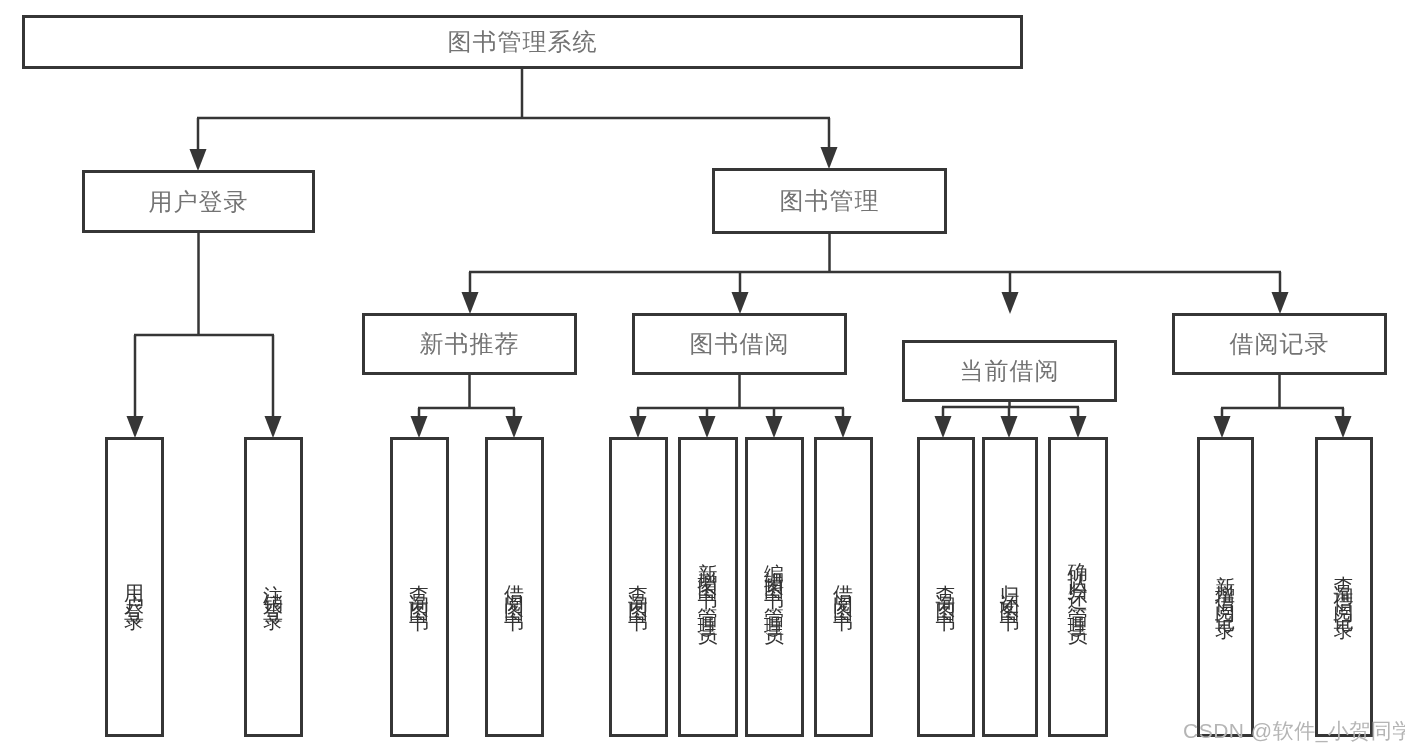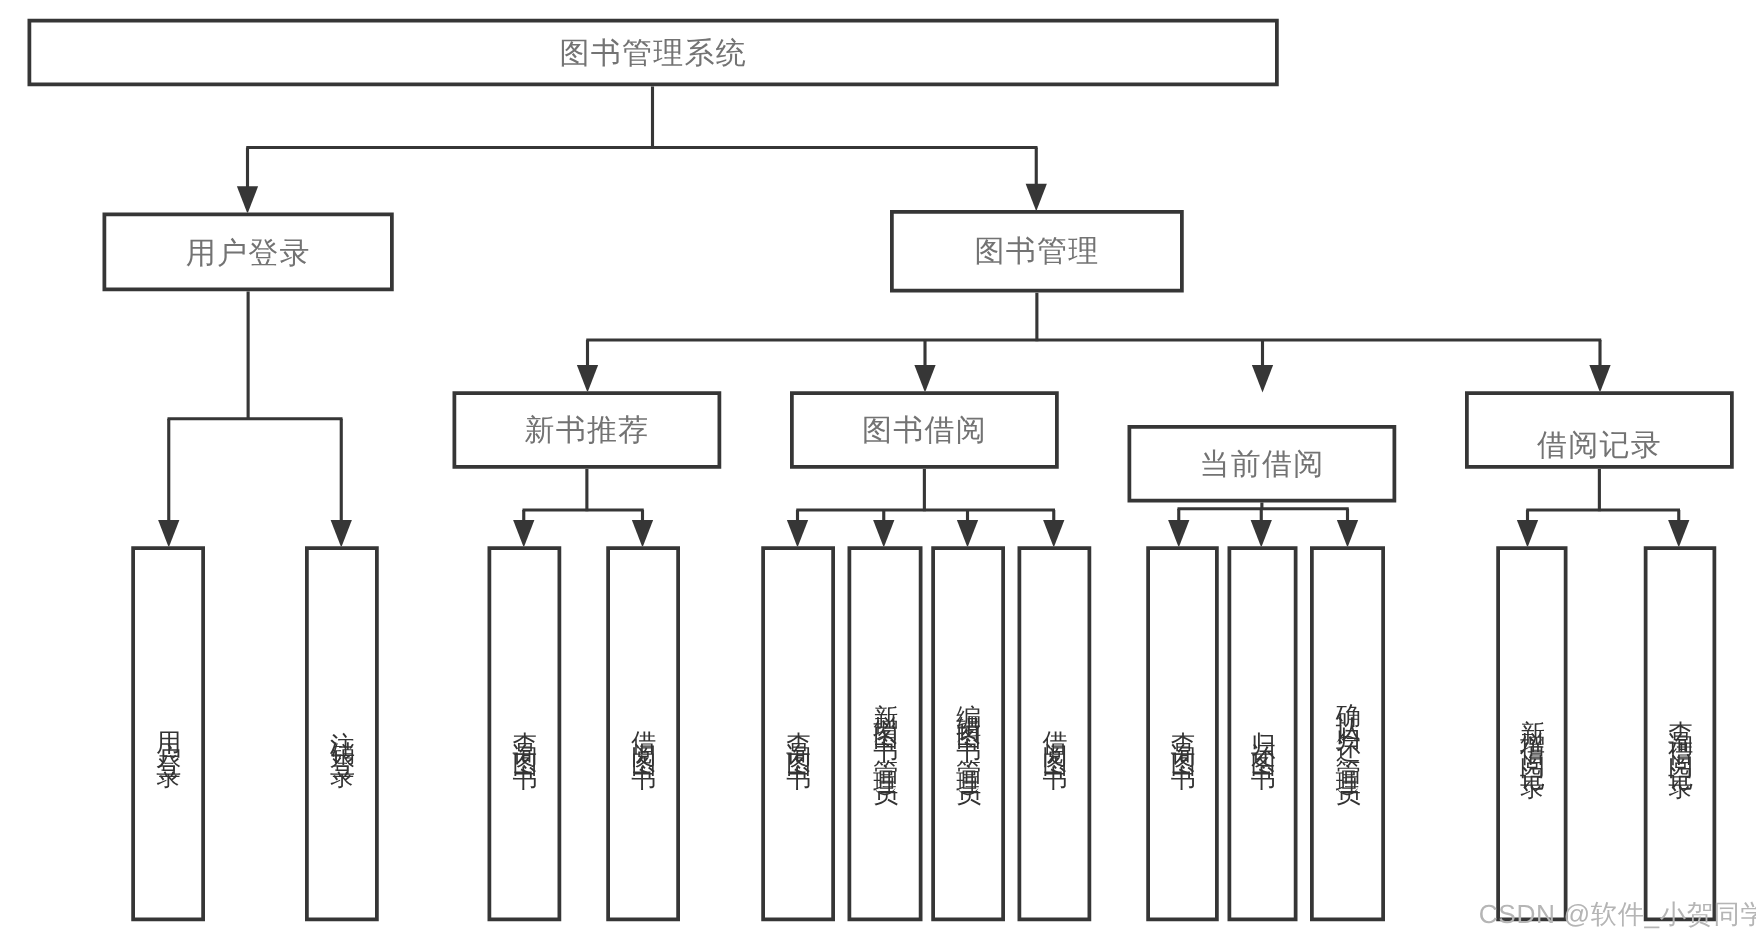--- a/index.html
+++ b/index.html
@@ -143,21 +143,21 @@
 
   <div class="node hbox" style="left:362px; top:313px; width:215px; height:62px;">
     <span>新书推荐</span>
   </div>
   <div class="node hbox" style="left:632px; top:313px; width:215px; height:62px;">
     <span>图书借阅</span>
   </div>
   <div class="node hbox" style="left:902px; top:313px; width:215px; height:62px;margin-top:27px;">
     <span>当前借阅</span>
   </div>
-  <div class="node hbox" style="left:1172px; top:313px; width:215px; height:62px;align-items:flex-end;">
+  <div class="node hbox" style="left:1172px; top:313px; width:215px; height:62px;">
     <span>借阅记录</span>
   </div>
 
   <div class="node vbox" style="left:105px; top:437px; width:59px; height:300px;">
     <span>用户登录</span>
   </div>
   <div class="node vbox" style="left:244px; top:437px; width:59px; height:300px;">
     <span>注销登录</span>
   </div>
 

